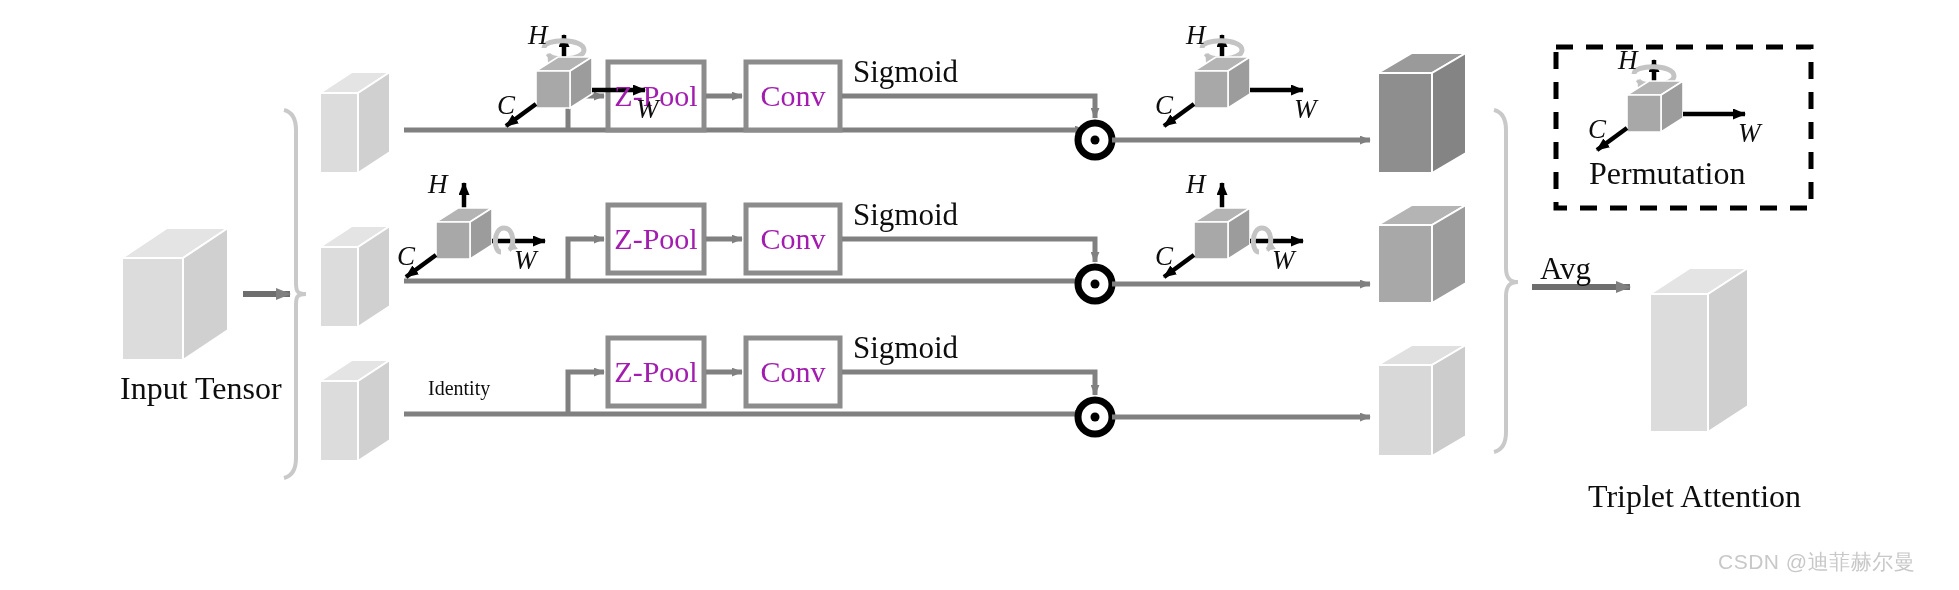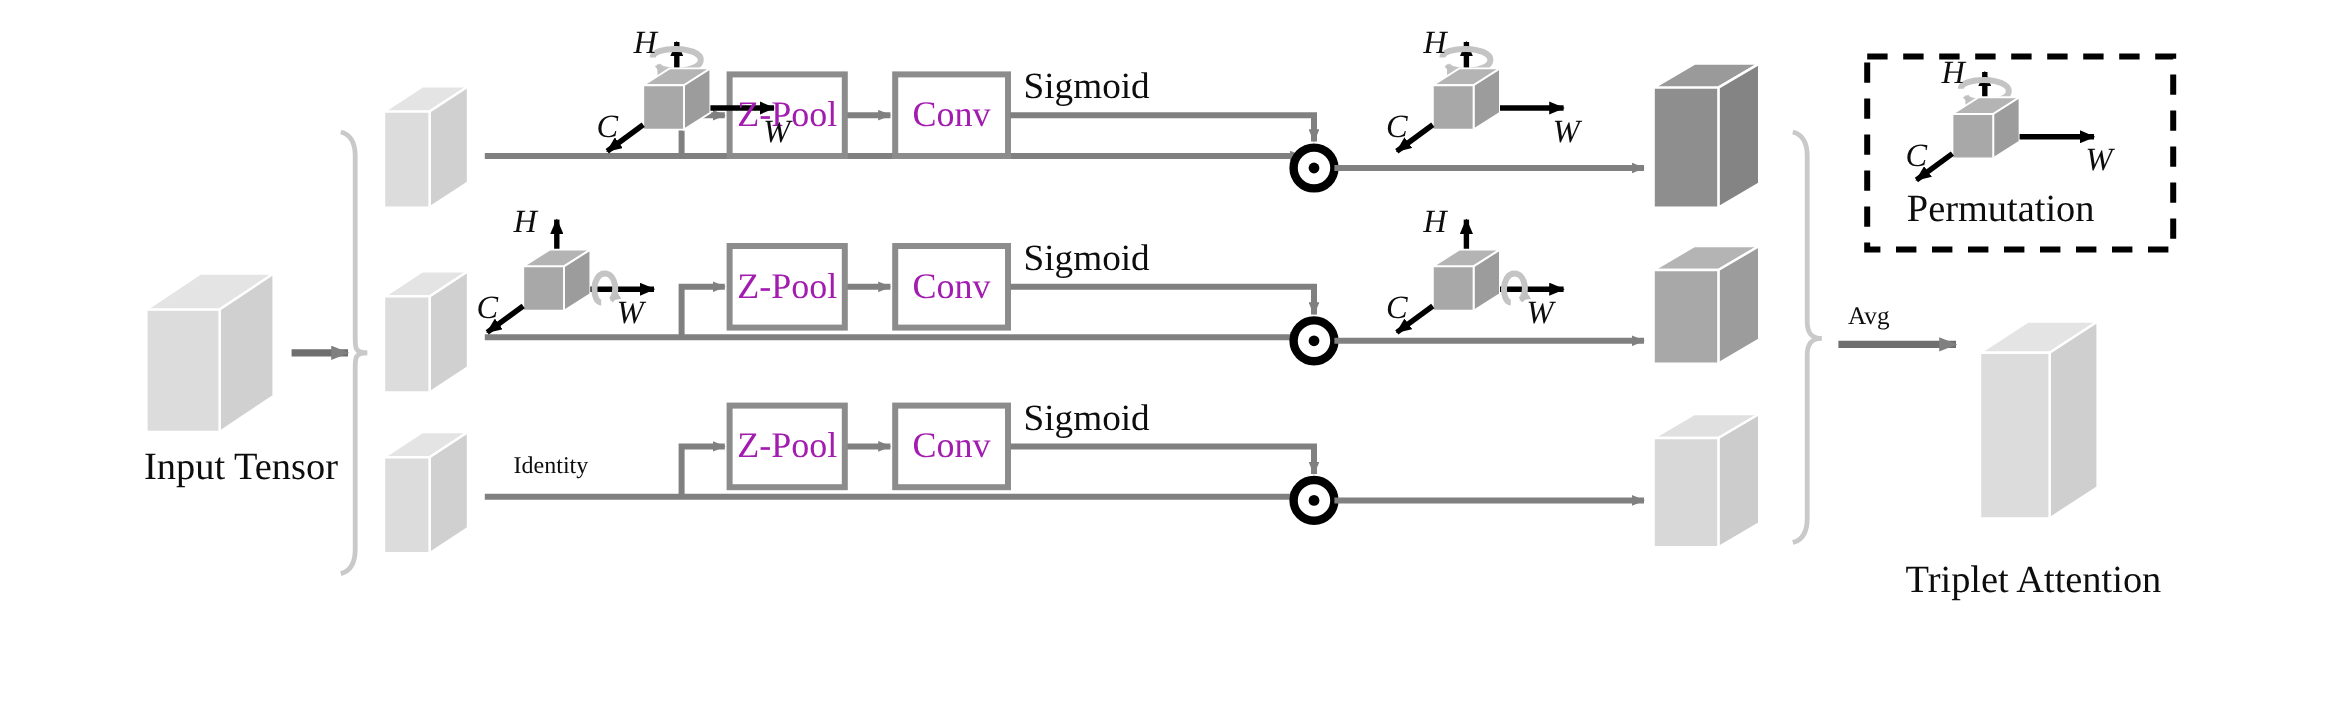--- a/index.html
+++ b/index.html
@@ -245,23 +245,23 @@
   <div class="lbl" style="left:853px; top:199px; font-size:31px;">Sigmoid</div>
 
   <div class="boxlabel" style="left:608px; top:338px; width:96px; height:68px; font-size:30px;">Z-Pool</div>
   <div class="boxlabel" style="left:746px; top:338px; width:94px; height:68px; font-size:30px;">Conv</div>
   <div class="lbl" style="left:853px; top:332px; font-size:31px;">Sigmoid</div>
 
   <div class="lbl" style="left:428px; top:378px; font-size:20px;">Identity</div>
 
   <div class="lbl" style="left:88px; top:372px; font-size:32px;margin-left:32px;">Input Tensor</div>
 
-  <div class="lbl" style="left:1588px; top:466px; font-size:32px;">Triplet Attention</div>
-
-  <div class="lbl" style="left:1540px; top:253px; font-size:21px;text-align:center;">Avg</div>
+  <div class="lbl" style="left:1588px; top:480px; font-size:32px;">Triplet Attention</div>
+
+  <div class="lbl" style="left:1540px; top:253px; font-size:31px;text-align:center;">Avg</div>
 
   <div class="lbl" style="left:1589px; top:157px; font-size:32px;text-align:right;">Permutation</div>
 
   <div class="lbl italic" style="left:528px; top:22px; font-size:27px;">H</div>
   <div class="lbl italic" style="left:636px; top:96px; font-size:27px;">W</div>
   <div class="lbl italic" style="left:497px; top:92px; font-size:27px;">C</div>
 
   <div class="lbl italic" style="left:1186px; top:22px; font-size:27px;">H</div>
   <div class="lbl italic" style="left:1294px; top:96px; font-size:27px;">W</div>
   <div class="lbl italic" style="left:1155px; top:92px; font-size:27px;">C</div>
@@ -271,14 +271,15 @@
   <div class="lbl italic" style="left:397px; top:243px; font-size:27px;">C</div>
 
   <div class="lbl italic" style="left:1186px; top:171px; font-size:27px;">H</div>
   <div class="lbl italic" style="left:1272px; top:247px; font-size:27px;">W</div>
   <div class="lbl italic" style="left:1155px; top:243px; font-size:27px;">C</div>
 
   <div class="lbl italic" style="left:1618px; top:47px; font-size:27px;">H</div>
   <div class="lbl italic" style="left:1738px; top:120px; font-size:27px;">W</div>
   <div class="lbl italic" style="left:1588px; top:116px; font-size:27px;">C</div>
 
+  <div class="watermark" style="left:1718px; top:548px;">CSDN @迪菲赫尔曼</div>
 
 </div>
 
 </body></html>

